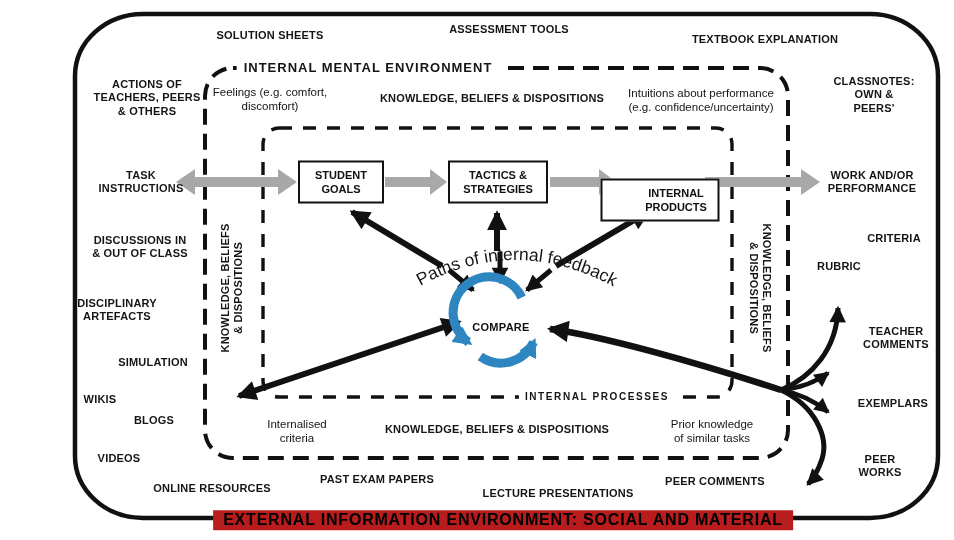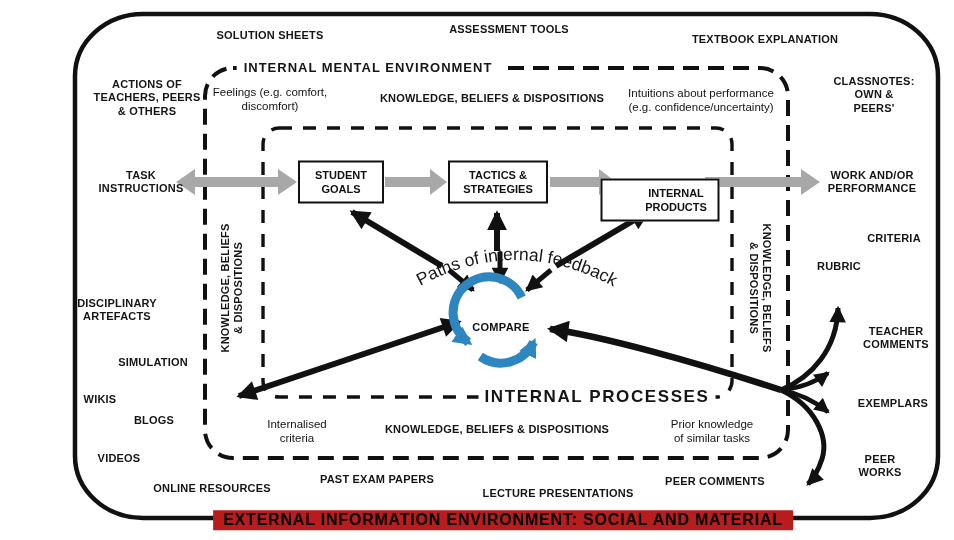--- a/index.html
+++ b/index.html
@@ -14,21 +14,21 @@
     white-space:pre-line;letter-spacing:.2px;color:#151515;
   }
   .sm{font-weight:normal;font-size:11.5px;letter-spacing:0;}
   .vraw{white-space:pre-line;}
   .v-left{transform:translate(-50%,-50%) rotate(-90deg);}
   .v-right{transform:translate(-50%,-50%) rotate(90deg);}
   .env-title{
     background:#fff;padding:0 7px;font-size:13px;letter-spacing:1px;white-space:nowrap;text-align:center;
   }
   .proc-title{
-    background:#fff;padding:0 6px;font-size:17px;letter-spacing:1.6px;white-space:nowrap;
+    background:#fff;padding:0 6px;font-size:10px;letter-spacing:1.6px;white-space:nowrap;
   }
   .bottom-title{
     background:#b91c1c;padding:0 10px;font-size:16px;letter-spacing:.8px;white-space:nowrap;color:#000;
   }
   .node-box{
     position:absolute;transform:translate(-50%,-50%);
     background:#fff;border:2.4px solid #111;
     display:flex;align-items:center;justify-content:center;
     font-weight:bold;font-size:11px;line-height:1.2;text-align:center;white-space:pre-line;
   }
@@ -108,20 +108,22 @@
 
   <div class="lbl" style="left:270px;top:36px;">SOLUTION SHEETS</div>
   <div class="lbl" style="left:509px;top:30px;">ASSESSMENT TOOLS</div>
   <div class="lbl" style="left:741px;top:40px;margin-left:24px;">TEXTBOOK EXPLANATION</div>
 
   <div class="lbl" style="left:147px;top:98px;">ACTIONS OF
 TEACHERS, PEERS
 &amp; OTHERS</div>
   <div class="lbl" style="left:141px;top:182px;">TASK
 INSTRUCTIONS</div>
+  <div class="lbl" style="left:140px;top:247px;">DISCUSSIONS IN
+&amp; OUT OF CLASS</div>
   <div class="lbl" style="left:117px;top:310px;">DISCIPLINARY
 ARTEFACTS</div>
   <div class="lbl" style="left:153px;top:363px;">SIMULATION</div>
   <div class="lbl" style="left:100px;top:400px;">WIKIS</div>
   <div class="lbl" style="left:154px;top:421px;">BLOGS</div>
   <div class="lbl" style="left:119px;top:459px;">VIDEOS</div>
   <div class="lbl" style="left:212px;top:489px;">ONLINE RESOURCES</div>
 
   <div class="lbl" style="left:874px;top:95px;">CLASSNOTES:
 OWN &amp; PEERS'</div>

